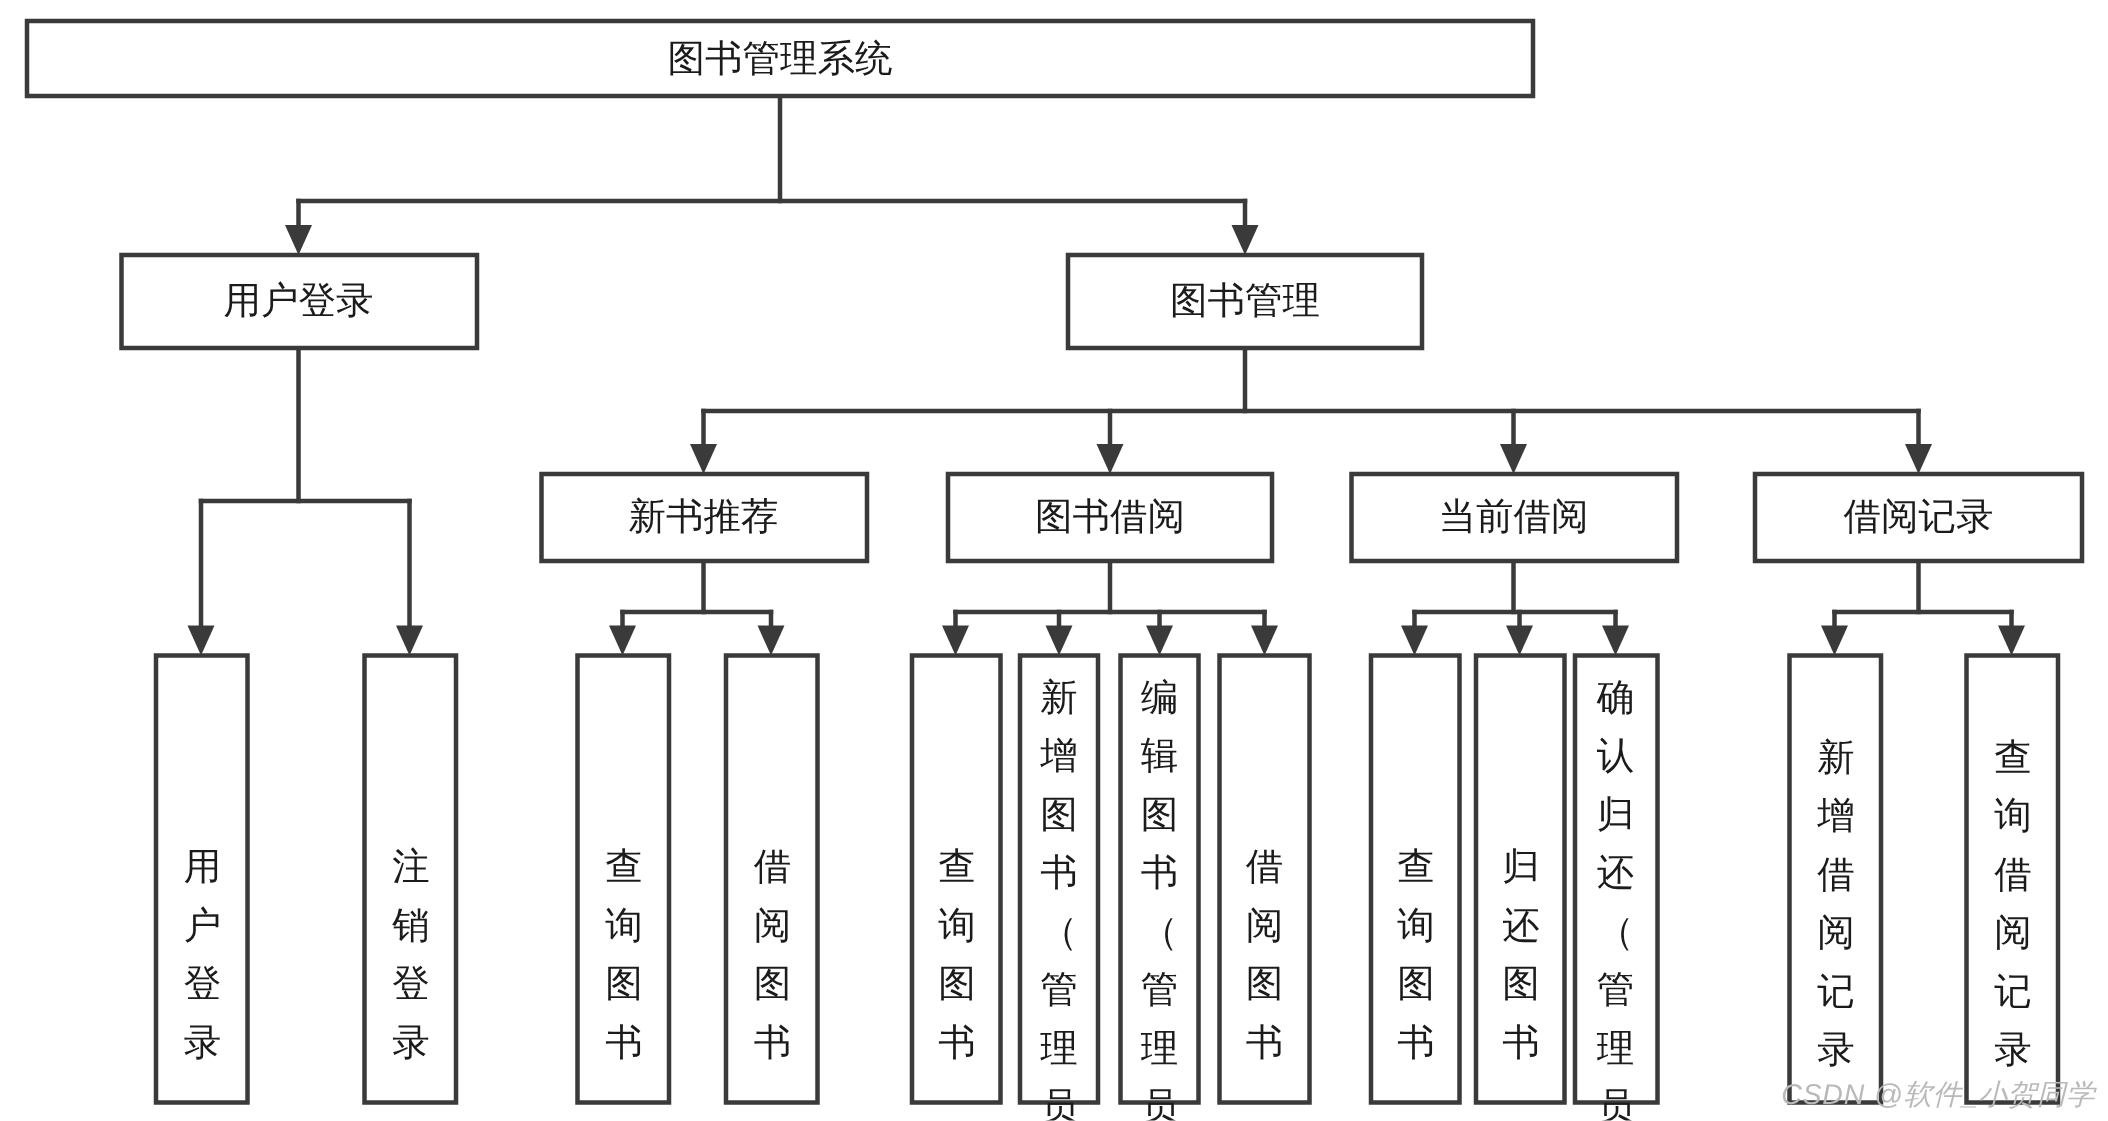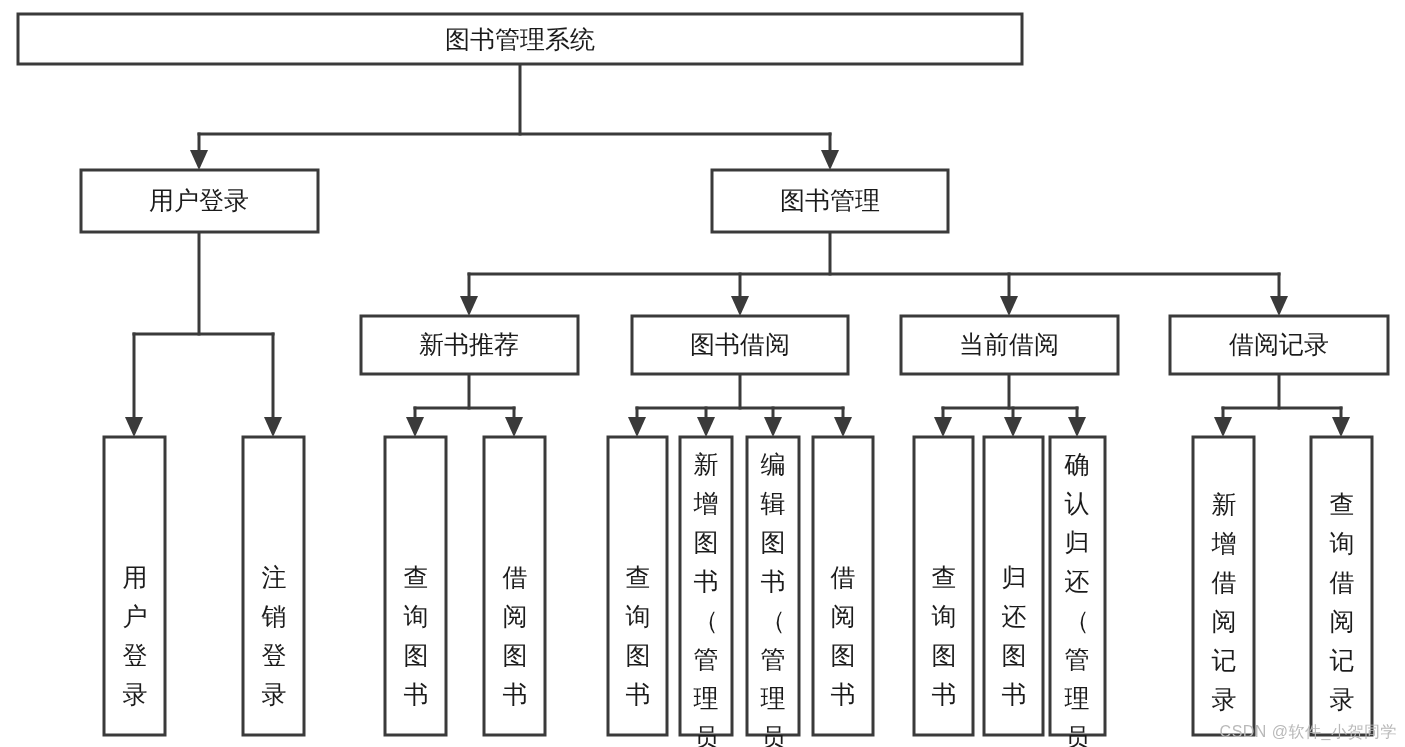--- a/index.html
+++ b/index.html
@@ -48,25 +48,26 @@
     font-family: "Liberation Sans", "DejaVu Sans", sans-serif;
     font-size: 25px;
     fill: #1b1b1b;
     text-anchor: middle;
   }
   .watermark {
     position: absolute;
     right: 8px;
     bottom: 4px;
     font-family: "Liberation Sans", "DejaVu Sans", sans-serif;
-    font-size: 16px;
+    font-size: 19px;
     color: #b9b9b9;
     letter-spacing: 0.5px;
     white-space: nowrap;
     user-select: none;
+    font-style: italic;
   }
 </style>
 </head>
 <body>
 
 <svg id="diagram" viewBox="0 0 1405 747">
 
   <g>
 
     <path class="edge" d="M 520 64 L 520 134"></path>

